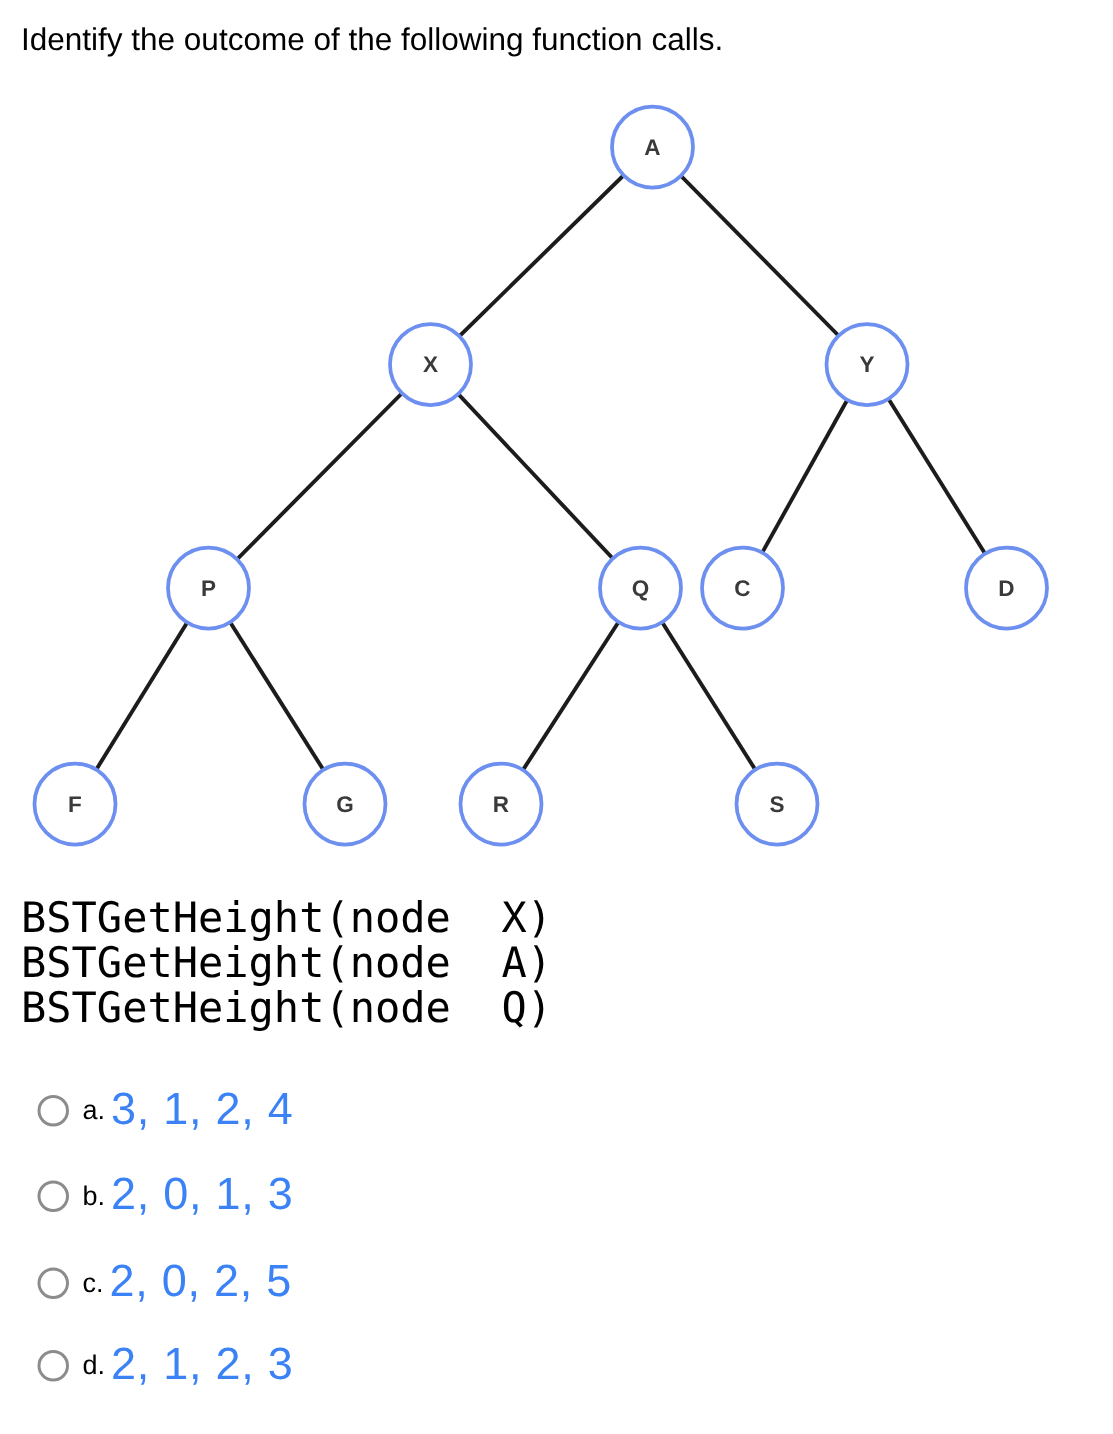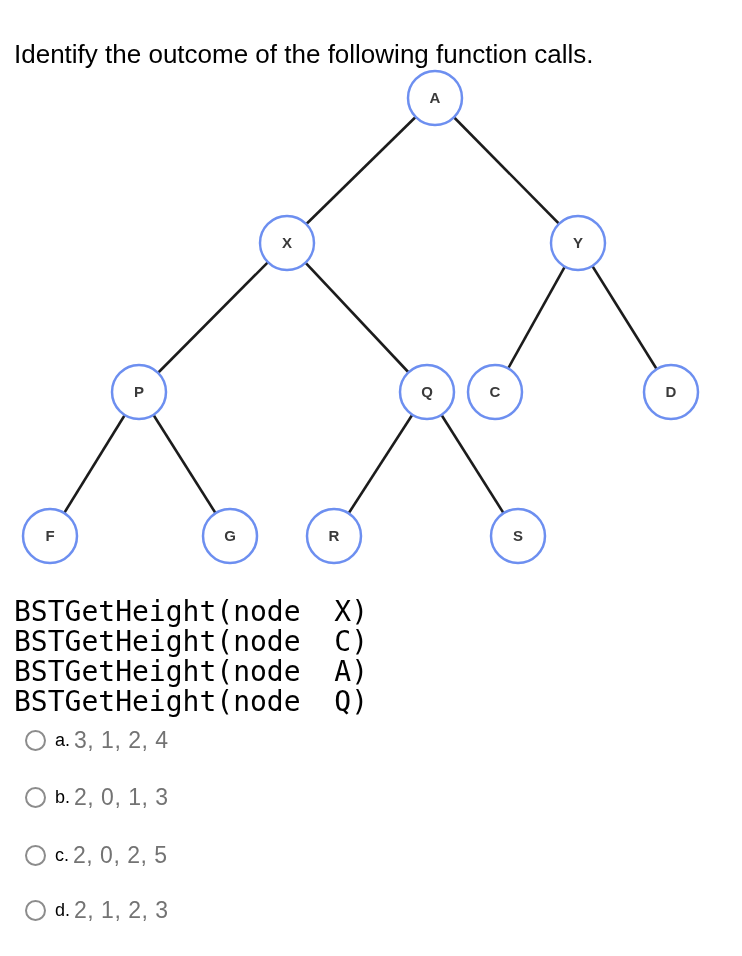--- a/index.html
+++ b/index.html
@@ -8,24 +8,23 @@
     width: 742px;
     height: 956px;
     background: #ffffff;
     font-family: "Liberation Sans", sans-serif;
     overflow: hidden;
   }
   .title {
     position: absolute;
     left: 14px;
     top: 15px;
-    font-size: 26px;
+    font-size: 21px;
     color: #000000;
     white-space: nowrap;
-    margin-top: 24px;
   }
   .tree-svg {
     position: absolute;
     left: 0;
     top: 0;
     width: 742px;
     height: 585px;
   }
   .node-label {
     font-family: "Liberation Sans", sans-serif;
@@ -64,22 +63,22 @@
     background: #ffffff;
     margin-right: 9px;
     flex: 0 0 auto;
   }
   .opt-letter {
     font-size: 18px;
     color: #000000;
     margin-right: 4px;
   }
   .opt-value {
-    font-size: 23px;
-    color: #737373;
+    font-size: 30px;
+    color: #3b82f6;
     letter-spacing: 0.5px;
   }
 </style>
 </head>
 <body>
 
 <div class="page">
 
   <div class="title">Identify the outcome of the following function calls.</div>
 
@@ -113,21 +112,20 @@
       <circle cx="230" cy="536" r="27" fill="#ffffff" stroke="#6d8ff0" stroke-width="2.5"></circle>
       <text x="230" y="536" dy="0.35em" text-anchor="middle" fill="#3a3a3a" class="node-label">G</text>
       <circle cx="334" cy="536" r="27" fill="#ffffff" stroke="#6d8ff0" stroke-width="2.5"></circle>
       <text x="334" y="536" dy="0.35em" text-anchor="middle" fill="#3a3a3a" class="node-label">R</text>
       <circle cx="518" cy="536" r="27" fill="#ffffff" stroke="#6d8ff0" stroke-width="2.5"></circle>
       <text x="518" y="536" dy="0.35em" text-anchor="middle" fill="#3a3a3a" class="node-label">S</text>
     </svg>
 
   <div class="code-block">
     <div class="code-line">BSTGetHeight(node  X)</div>
-    <div class="code-line">BSTGetHeight(node  C)</div>
     <div class="code-line">BSTGetHeight(node  A)</div>
     <div class="code-line">BSTGetHeight(node  Q)</div>
   </div>
 
   <div class="option-row row-a">
     <span class="radio"></span>
     <span class="opt-letter">a.</span>
     <span class="opt-value">3, 1, 2, 4</span>
   </div>
 

